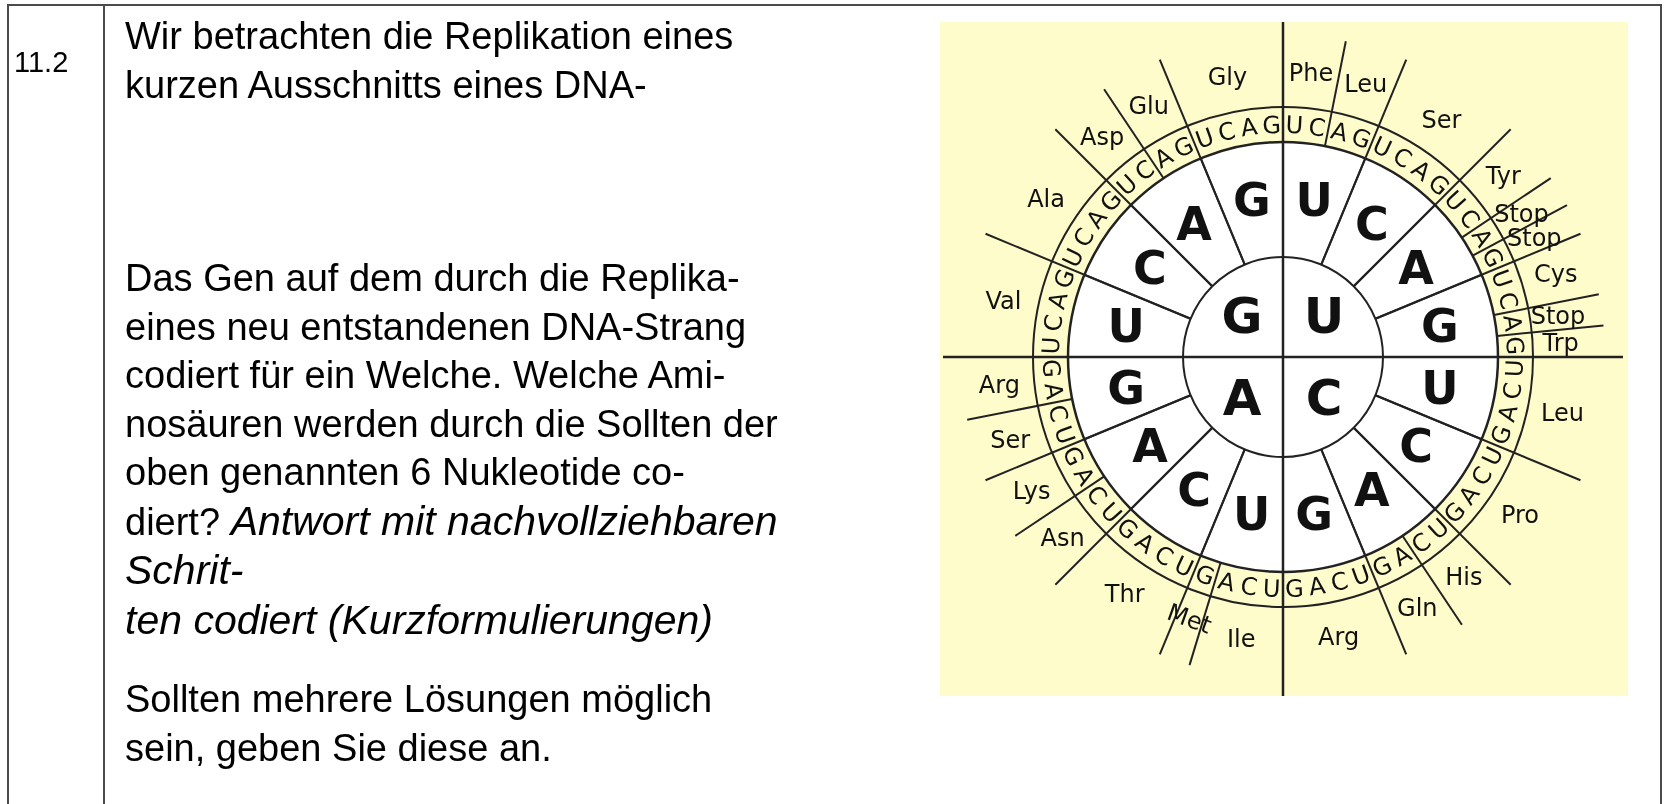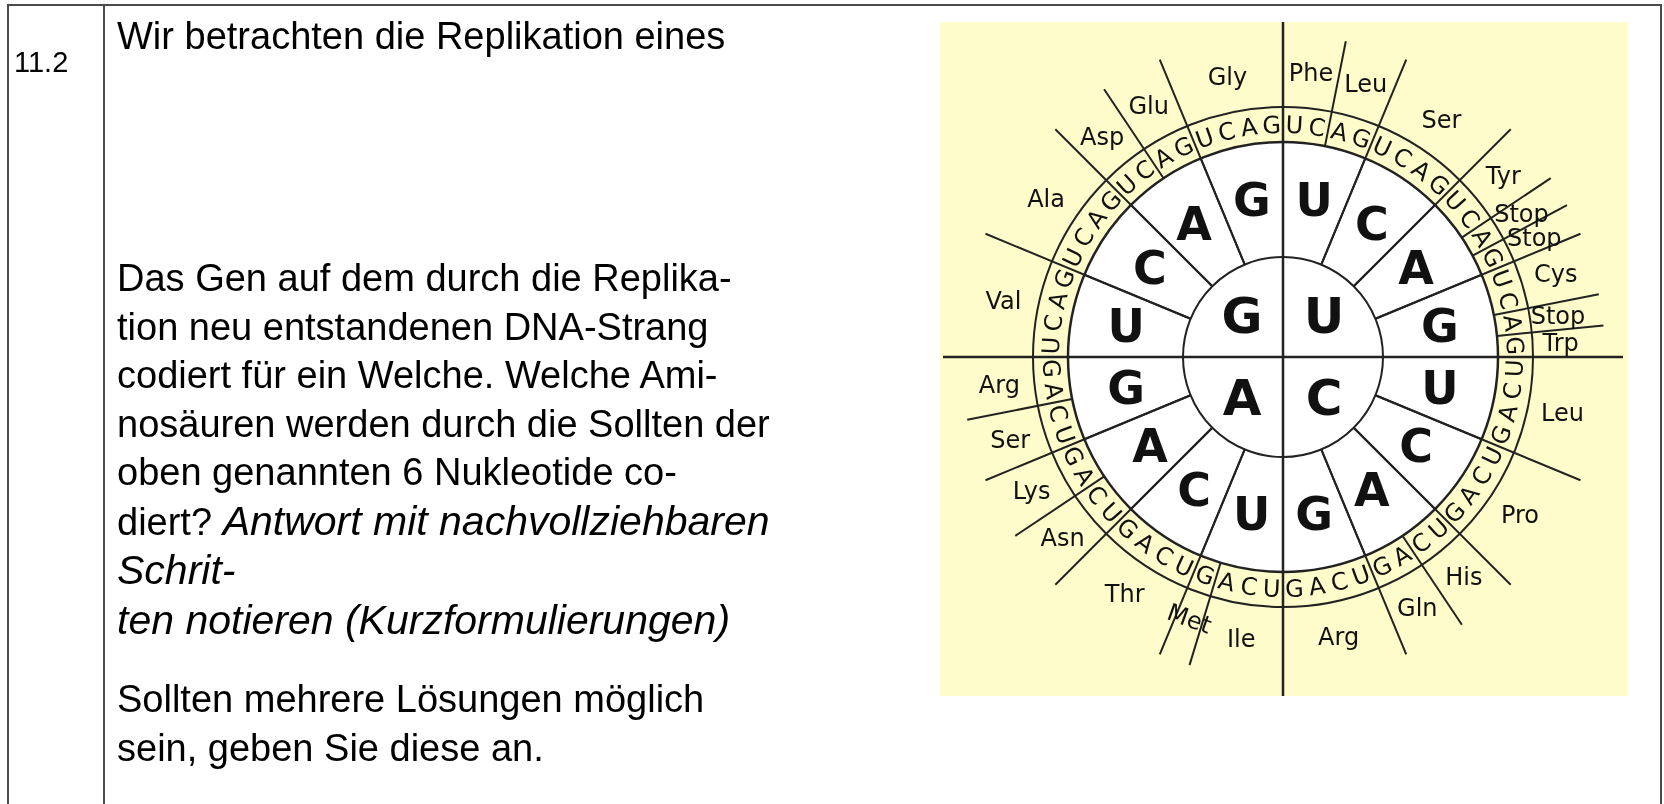--- a/index.html
+++ b/index.html
@@ -4,21 +4,21 @@
 <style>
   html, body { margin: 0; padding: 0; background: #ffffff; }
   body { width: 1664px; height: 804px; overflow: hidden; position: relative; font-family: "Liberation Sans", sans-serif; color: #000; }
   .table-frame {
     position: absolute; left: 7px; top: 4px; width: 1655px; height: 810px;
     border-top: 2px solid #4a4a4a; border-left: 2px solid #4a4a4a; border-right: 2px solid #4a4a4a;
     box-sizing: border-box;
   }
   .col-divider { position: absolute; left: 103px; top: 4px; width: 2px; height: 810px; background: #4a4a4a; }
   .task-number { position: absolute; left: 14px; top: 10px; font-size: 29px; line-height: 34px; margin-top: 35px; }
-  .task-text { position: absolute; left: 117px; top: 12px; width: 740px; font-size: 38px; line-height: 48.5px; }
+  .task-text { position: absolute; left: 125px; top: 12px; width: 740px; font-size: 38px; line-height: 48.5px; }
   .task-text p { margin: 0; }
   .para-gap { height: 48px; }
   .italic-note { font-style: italic; font-size: 41px; }
   .wheel-wrap { position: absolute; left: 940px; top: 22px; width: 688px; height: 674px; background: #fffccb; overflow: hidden; }
   svg { position: absolute; left: 0; top: 0; }
   .t-big { font-family: "DejaVu Sans", sans-serif; font-weight: bold; font-size: 50px; }
   .t-mid { font-family: "DejaVu Sans", sans-serif; font-weight: bold; font-size: 46px; }
   .t-small { font-family: "DejaVu Sans", sans-serif; font-size: 24px; }
   .t-aa { font-family: "DejaVu Sans", sans-serif; font-size: 24px; }
 </style>
@@ -26,33 +26,33 @@
 <body>
 
 <div class="table-frame"></div>
 <div class="col-divider"></div>
 
 <div class="task-number">11.2</div>
 
 <div class="task-text">
   <p>
     <span>Wir betrachten die Replikation eines</span><br>
-    <br>
+    <span>kurzen Ausschnitts eines DNA-</span><br>
     <br>
     <br>
   </p>
   <div class="para-gap"></div>
   <p>
     <span>Das Gen auf dem durch die Replika-</span><br>
-    <span>tion neu entstandenen DNA-Strang</span><br>
+    <span>eines neu entstandenen DNA-Strang</span><br>
     <span>codiert für ein Welche. Welche Ami-</span><br>
     <span>nosäuren werden durch die Sollten der</span><br>
     <span>oben genannten 6 Nukleotide co-</span><br>
     <span>diert? </span><span class="italic-note">Antwort mit nachvollziehbaren Schrit-</span><br>
-    <span class="italic-note">ten notieren (Kurzformulierungen)</span>
+    <span class="italic-note">ten codiert (Kurzformulierungen)</span>
   </p>
   <div class="para-gap" style="height:30px"></div>
   <p>
     <span>Sollten mehrere Lösungen möglich</span><br>
     <span>sein, geben Sie diese an.</span>
   </p>
 </div>
 
 <div class="wheel-wrap">
   <svg id="wheel" width="688" height="674" viewBox="0 0 688 674">

